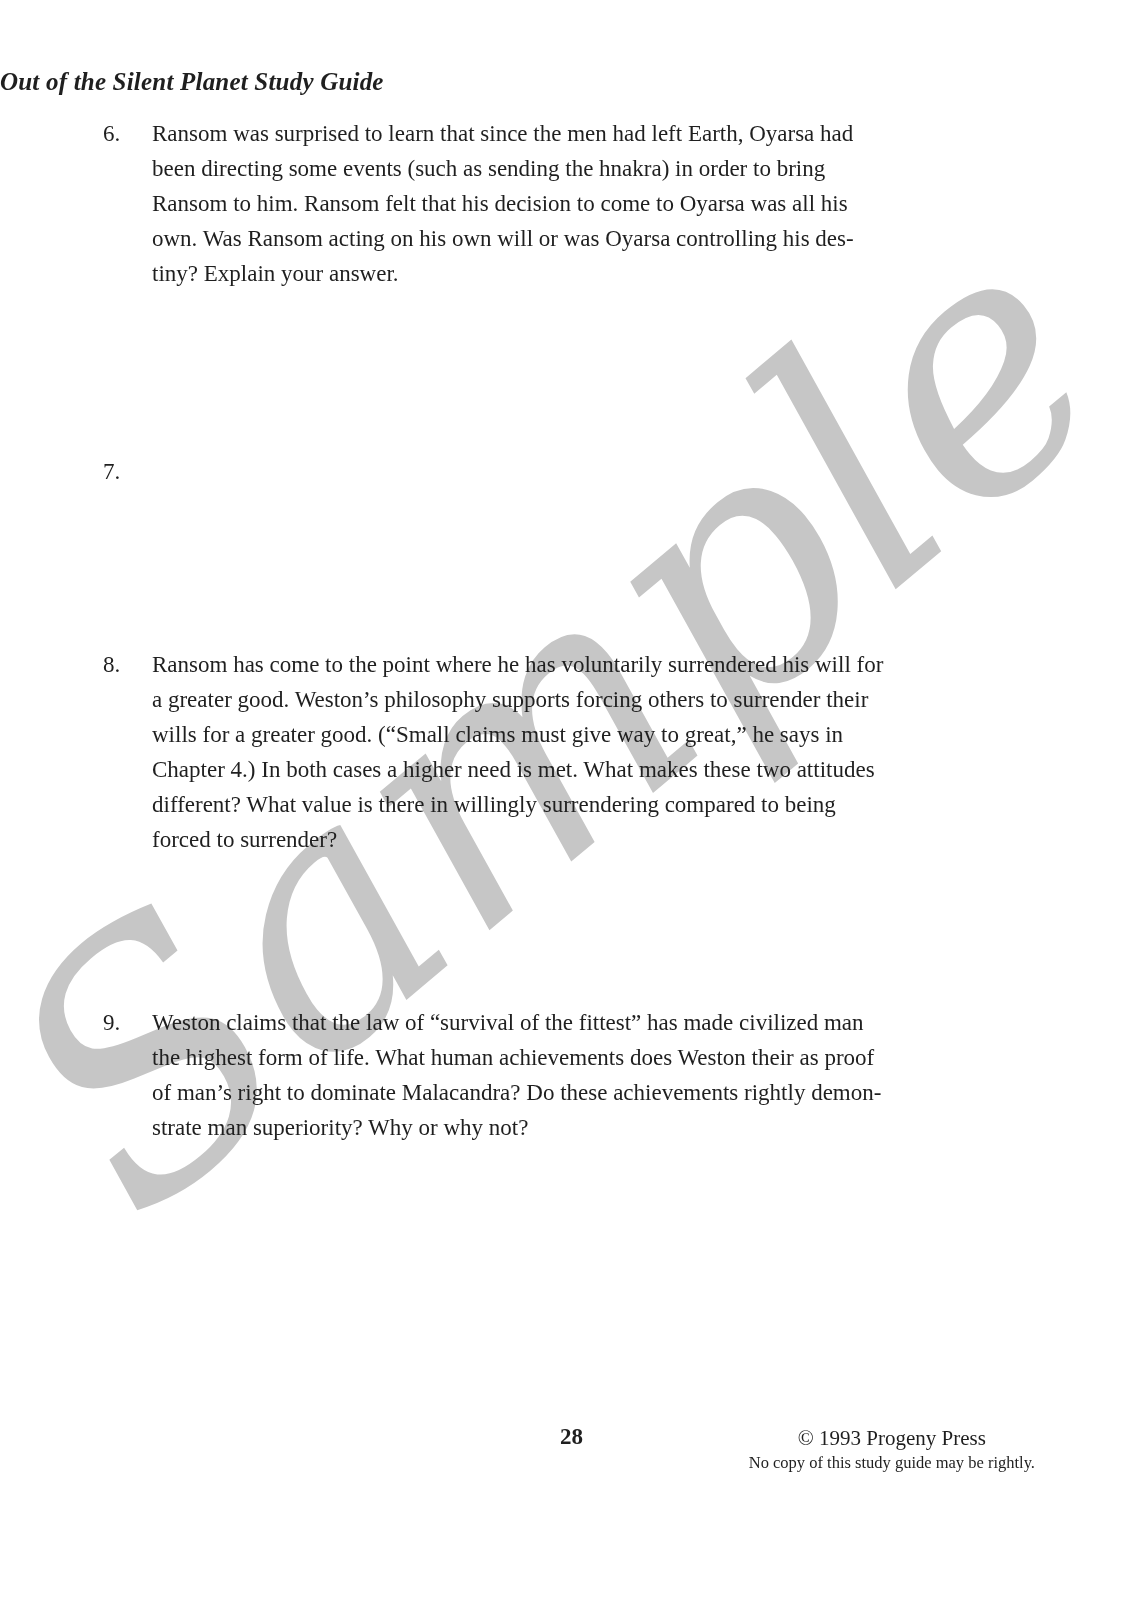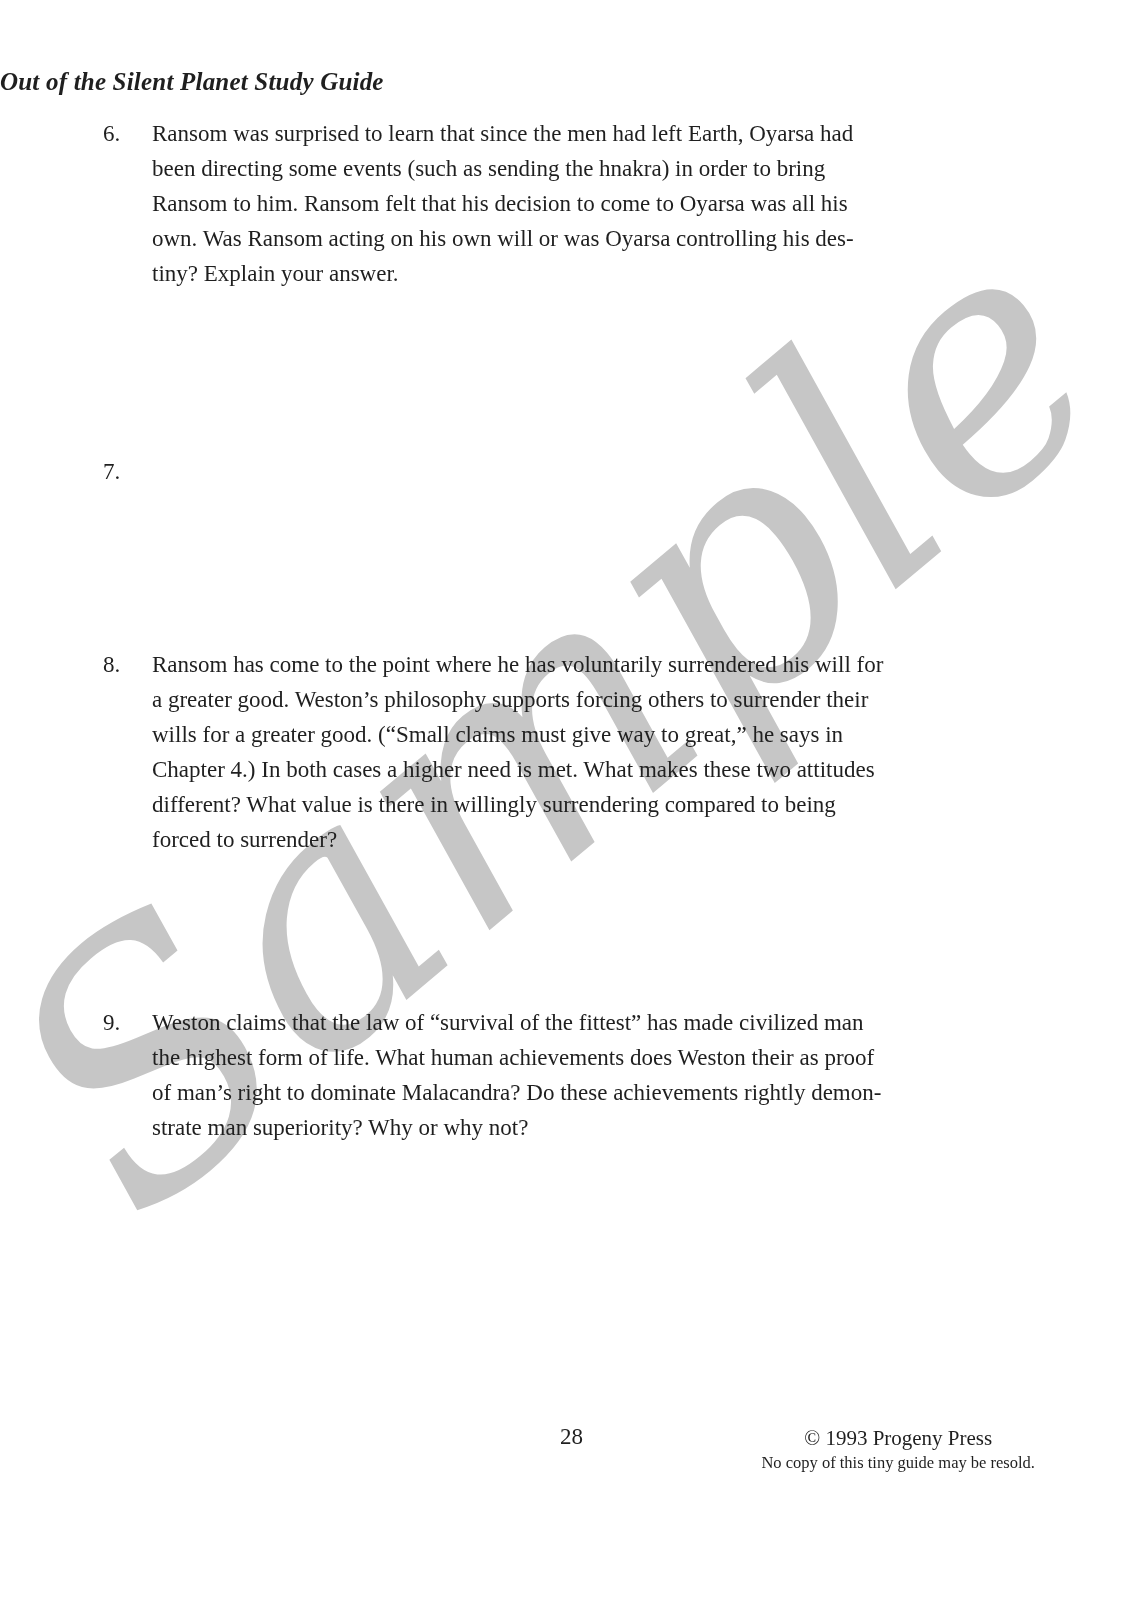--- a/index.html
+++ b/index.html
@@ -71,20 +71,21 @@
     right: 0;
     top: 1424px;
     z-index: 1;
   }
   .page-number {
     position: absolute;
     left: 0;
     right: 0;
     text-align: center;
     font-size: 23px;
+    font-weight: bold;
   }
   .footer-right {
     position: absolute;
     right: 108px;
     text-align: center;
   }
   .copyright { font-size: 21px; line-height: 28px; }
   .resale-notice { font-size: 16.5px; line-height: 22px; }
 </style>
 </head>
@@ -131,18 +132,18 @@
 of man’s right to dominate Malacandra? Do these achievements rightly demon-
 strate man superiority? Why or why not?</div>
       </div>
 
     </div>
 
     <div class="footer">
       <div class="page-number">28</div>
       <div class="footer-right">
         <div class="copyright">© 1993 Progeny Press</div>
-        <div class="resale-notice">No copy of this tiny guide may be resold.</div>
+        <div class="resale-notice">No copy of this study guide may be rightly.</div>
       </div>
     </div>
 
   </div>
 </div>
 
 </body></html>

